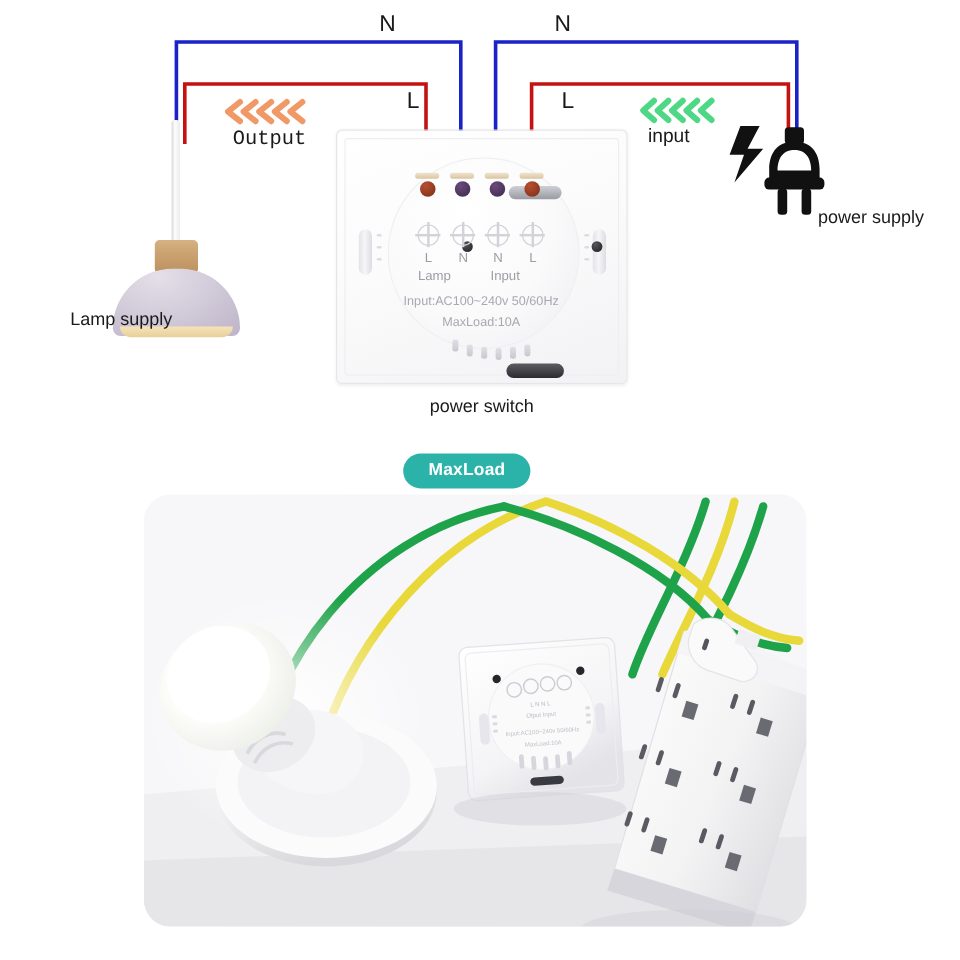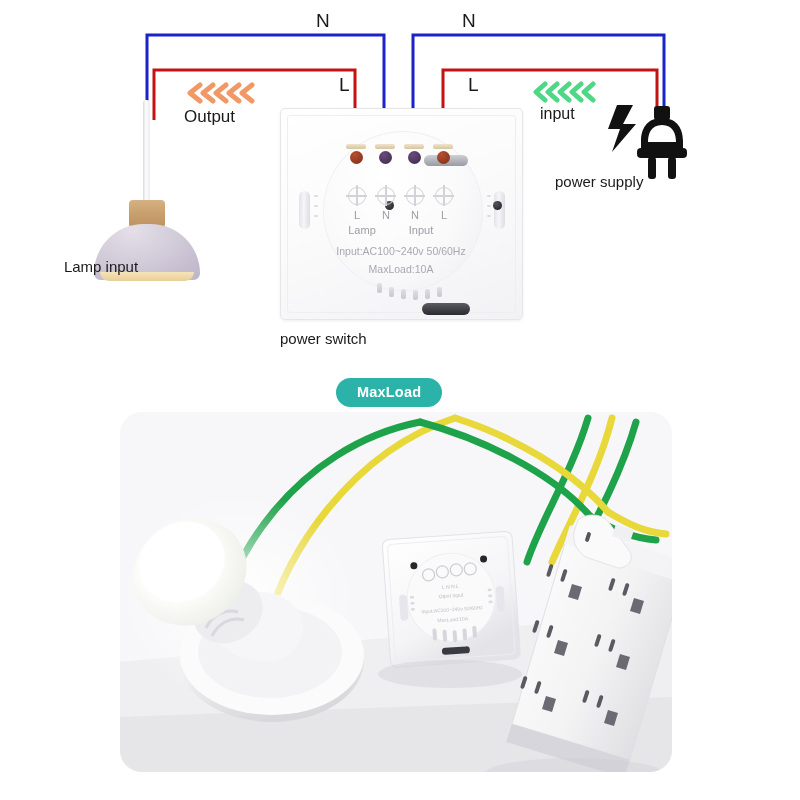--- a/index.html
+++ b/index.html
@@ -44,21 +44,21 @@
     position: absolute; left: 2px; top: 124px; width: 106px; height: 56px;
     background: radial-gradient(ellipse at 36% 12%, #e4dfe8 0%, #d3ccda 45%, #bdb4c8 100%);
     border-radius: 54px 54px 7px 7px;
   }
   #lamp-glow {
     position: absolute; left: 8px; top: 172px; width: 94px; height: 9px;
     background: linear-gradient(180deg,#f6e3b8 0%,#e8cf9a 100%);
     border-radius: 0 0 46px 46px;
   }
   #lamp-caption { position: absolute; left: 6px; top: 258px; width: 190px; text-align: center; }
-  #plug-caption { position: absolute; left: 555px; top: 173px; width: 215px; text-align: left; }
+  #plug-caption { position: absolute; left: 555px; top: 173px; width: 215px; text-align: right; }
 
   
   #switch {
     position: absolute; left: 280px; top: 108px;
     width: 243px; height: 212px;
     background: linear-gradient(160deg,#ffffff 0%,#fbfbfc 45%,#f2f2f4 100%);
     border: 1px solid #e6e6ea;
     border-radius: 5px;
     box-shadow: 0 1px 3px rgba(0,0,0,.07);
   }
@@ -106,21 +106,21 @@
   .screwhole::after  { top: 50%; left: -3px; height: 1.4px; width: 21px; margin-top: -.7px; }
 
   .tlabel { position: absolute; font-size: 11px; color: #9d9da6; width: 20px; text-align: center; }
   .glabel { position: absolute; font-size: 11px; color: #9d9da6; width: 60px; text-align: center; }
   .speclabel { position: absolute; font-size: 10.5px; color: #a8a8b1; width: 240px; text-align: center; left: 0; }
 
   .vent { position: absolute; width: 5px; height: 10px; border-radius: 2px;
     background: linear-gradient(180deg,#e0e0e6,#c8c8d0); }
   .ridge { position: absolute; width: 4px; height: 2px; border-radius: 1px; background: #dcdce3; }
 
-  #switch-caption { position: absolute; left: 280px; top: 330px; width: 243px; }
+  #switch-caption { position: absolute; left: 280px; top: 330px; width: 243px; text-align: center; }
 
   
   #examples-badge {
     position: absolute; left: 336px; top: 378px;
     padding: 6px 21px 7px;
     background: #2bb3a9;
     color: #ffffff;
     font-size: 14.5px; font-weight: bold;
     border-radius: 16px;
     letter-spacing: .2px;
@@ -177,30 +177,30 @@
       <rect x="648" y="157" width="8" height="22" rx="3"></rect>
       <rect x="668" y="157" width="8" height="22" rx="3"></rect>
     </g>
   </svg>
 
   <div class="lbl lbl-n" style="left:316px; top:10px;">N</div>
   <div class="lbl lbl-n" style="left:462px; top:10px;">N</div>
   <div class="lbl lbl-l" style="left:339px; top:74px;">L</div>
   <div class="lbl lbl-l" style="left:468px; top:74px;">L</div>
 
-  <div class="lbl lbl-out" style="left:184px; top:107px;">Output</div>
+  <div class="lbl lbl-out" style="left:194px; top:107px;font-family:Liberation Mono, monospace;">Output</div>
   <div class="lbl lbl-in" style="left:540px; top:105px;">input</div>
 
   <div id="lamp">
     <div id="lamp-cord"></div>
     <div id="lamp-neck"></div>
     <div id="lamp-shade"></div>
     <div id="lamp-glow"></div>
   </div>
-  <div class="lbl lbl-cap" id="lamp-caption">Lamp input</div>
+  <div class="lbl lbl-cap" id="lamp-caption">Lamp supply</div>
 
   <div class="lbl lbl-cap" id="plug-caption">power supply</div>
 
   <div id="switch">
     <div id="switch-inner"></div>
 
     <div class="clip" id="clip-l"></div>
     <div class="clip" id="clip-r"></div>
 
     <div class="ridge" style="left:33px; top:86px;"></div>

